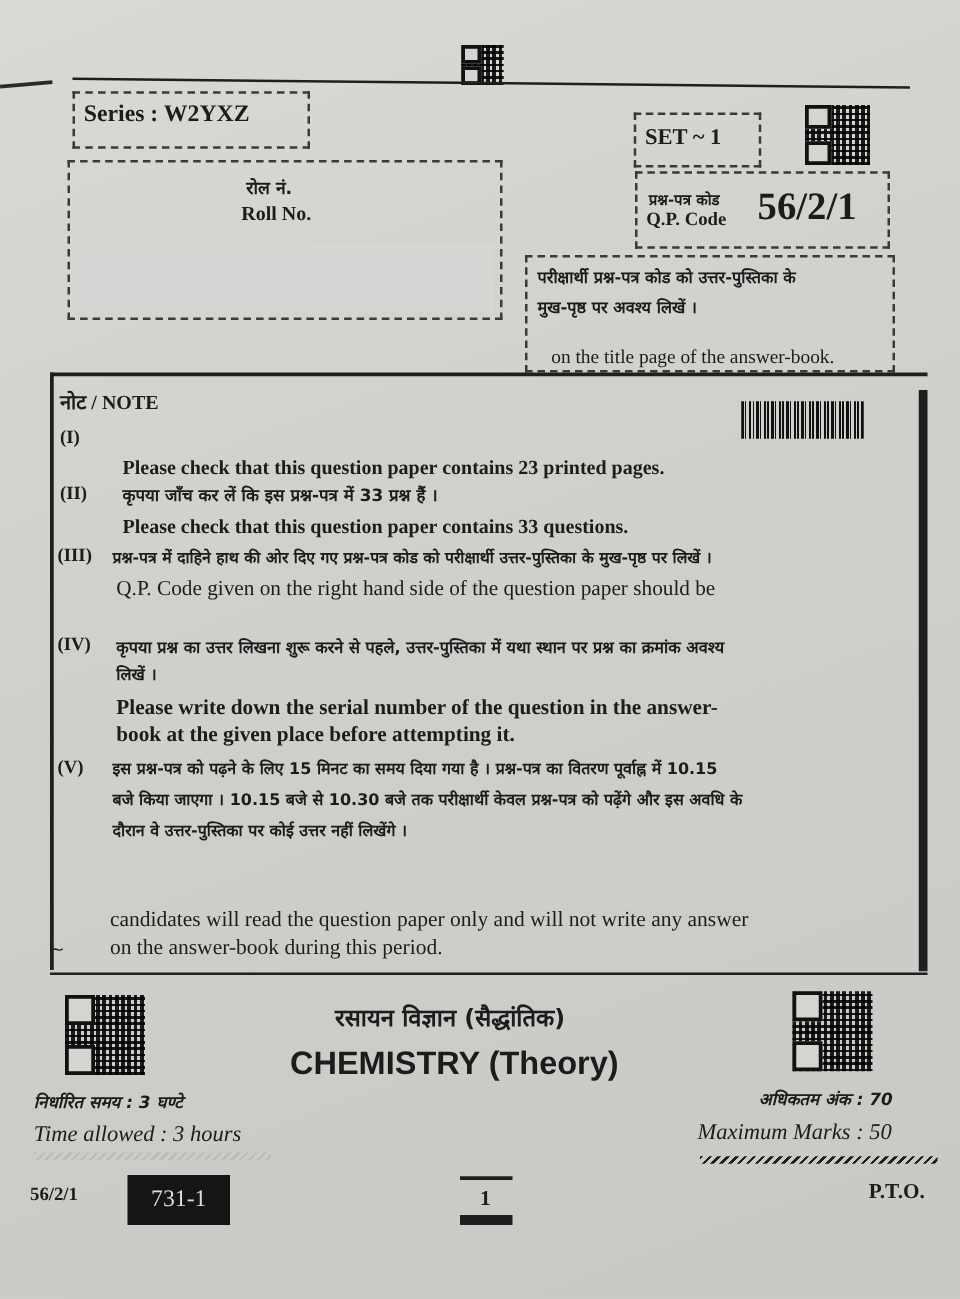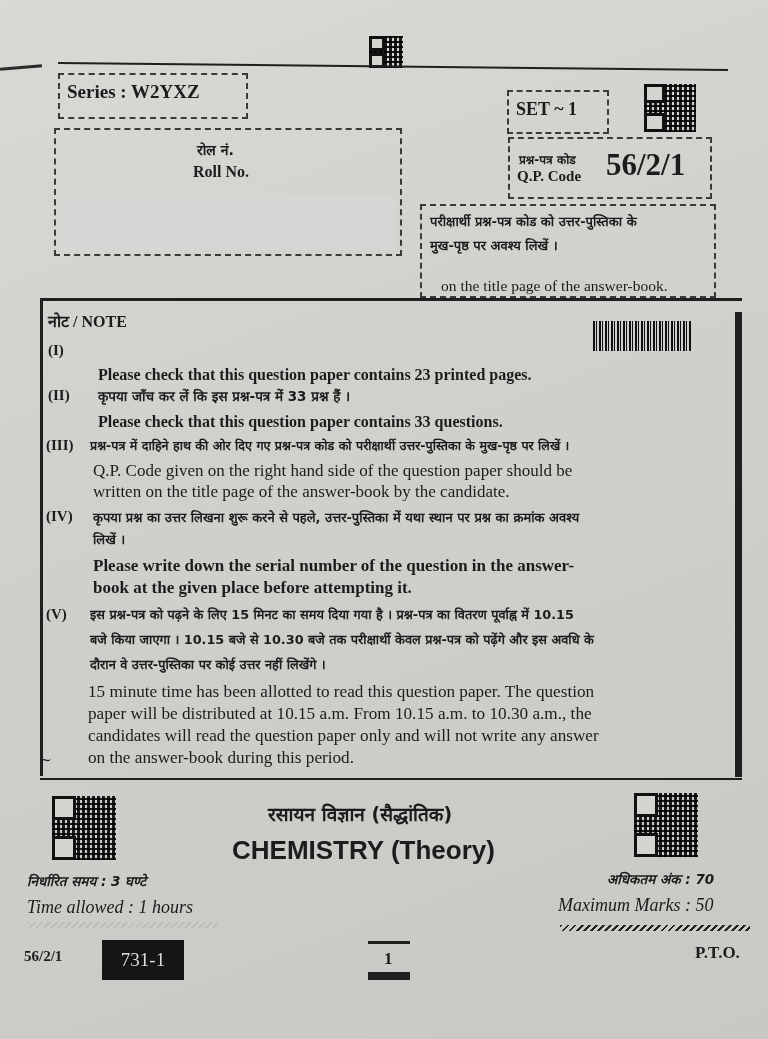--- a/index.html
+++ b/index.html
@@ -74,46 +74,43 @@
   <div class="num" style="left:48px;top:342px;">(I)</div>
   <div class="note-line en" style="left:98px;top:366px;">Please check that this question paper contains 23 printed pages.</div>
 
   <div class="num" style="left:48px;top:387px;">(II)</div>
   <div class="note-line hi" style="left:98px;top:387px;">कृपया जाँच कर लें कि इस प्रश्न-पत्र में 33 प्रश्न हैं ।</div>
   <div class="note-line en" style="left:98px;top:413px;">Please check that this question paper contains 33 questions.</div>
 
   <div class="num" style="left:46px;top:437px;">(III)</div>
   <div class="note-line hi" style="left:90px;top:437px;font-size:12.6px;">प्रश्न-पत्र में दाहिने हाथ की ओर दिए गए प्रश्न-पत्र कोड को परीक्षार्थी उत्तर-पुस्तिका के मुख-पृष्ठ पर लिखें ।</div>
   <div class="note-line en" style="left:93px;top:461px;font-weight:normal;font-size:17px;">Q.P. Code given on the right hand side of the question paper should be</div>
-  <div class="note-line en" style="left:93px;top:482px;font-weight:normal;font-size:17px;">written on the title page of the answer-book by the candidate.</div>
 
   <div class="num" style="left:46px;top:508px;">(IV)</div>
   <div class="note-line hi" style="left:93px;top:508px;font-size:13px;">कृपया प्रश्न का उत्तर लिखना शुरू करने से पहले, उत्तर-पुस्तिका में यथा स्थान पर प्रश्न का क्रमांक अवश्य</div>
   <div class="note-line hi" style="left:93px;top:530px;font-size:13px;">लिखें ।</div>
   <div class="note-line en" style="left:93px;top:556px;font-size:17px;">Please write down the serial number of the question in the answer-</div>
   <div class="note-line en" style="left:93px;top:578px;font-size:17px;">book at the given place before attempting it.</div>
 
   <div class="num" style="left:46px;top:606px;">(V)</div>
   <div class="note-line hi" style="left:90px;top:605px;font-size:12.8px;">इस प्रश्न-पत्र को पढ़ने के लिए 15 मिनट का समय दिया गया है । प्रश्न-पत्र का वितरण पूर्वाह्न में 10.15</div>
   <div class="note-line hi" style="left:90px;top:630px;font-size:12.8px;">बजे किया जाएगा । 10.15 बजे से 10.30 बजे तक परीक्षार्थी केवल प्रश्न-पत्र को पढ़ेंगे और इस अवधि के</div>
   <div class="note-line hi" style="left:90px;top:655px;font-size:12.8px;">दौरान वे उत्तर-पुस्तिका पर कोई उत्तर नहीं लिखेंगे ।</div>
-  <div class="note-line en" style="left:88px;top:682px;font-weight:normal;font-size:17.2px;">15 minute time has been allotted to read this question paper. The question</div>
-  <div class="note-line en" style="left:88px;top:704px;font-weight:normal;font-size:17.2px;">paper will be distributed at 10.15 a.m. From 10.15 a.m. to 10.30 a.m., the</div>
   <div class="note-line en" style="left:88px;top:726px;font-weight:normal;font-size:17.2px;">candidates will read the question paper only and will not write any answer</div>
   <div class="note-line en" style="left:88px;top:748px;font-weight:normal;font-size:17.2px;">on the answer-book during this period.</div>
   <div class="abs" style="left:40px;top:752px;font-size:14px;">~</div>
 
   <div class="qr" style="left:52px;top:796px;width:64px;height:64px;"></div>
   <div class="qr" style="left:634px;top:793px;width:64px;height:64px;"></div>
 
   <div class="abs hi" style="left:268px;top:801px;font-size:19px;">रसायन विज्ञान (सैद्धांतिक)</div>
   <div class="abs" style="left:232px;top:835px;font-family:Liberation Sans, sans-serif;font-weight:bold;font-size:26px;">CHEMISTRY (Theory)</div>
 
   <div class="abs hi" style="left:27px;top:872px;font-style:italic;font-size:13.5px;">निर्धारित समय : 3 घण्टे</div>
-  <div class="abs" style="left:27px;top:897px;font-family:'Liberation Serif',serif;font-style:italic;font-size:18px;">Time allowed : 1 hours</div>
+  <div class="abs" style="left:27px;top:897px;font-family:'Liberation Serif',serif;font-style:italic;font-size:18px;">Time allowed : 3 hours</div>
   <div class="abs hi" style="left:607px;top:870px;font-style:italic;font-size:13.5px;">अधिकतम अंक : 70</div>
   <div class="abs" style="left:558px;top:895px;font-family:'Liberation Serif',serif;font-style:italic;font-size:18px;">Maximum Marks : 50</div>
 
   <div class="abs" style="left:27px;top:922px;width:190px;height:6px;background:repeating-linear-gradient(135deg,#bcbcba 0 2px,transparent 2px 5px);"></div>
   <div class="abs" style="left:560px;top:925px;width:190px;height:6px;background:repeating-linear-gradient(135deg,#1f1f1f 0 2px,transparent 2px 5px);"></div>
 
   <div class="abs" style="left:24px;top:948px;font-family:'Liberation Serif',serif;font-weight:bold;font-size:15px;">56/2/1</div>
   <div class="abs" style="left:102px;top:940px;width:82px;height:40px;background:#151515;color:#dcdcdc;font-family:'Liberation Serif',serif;font-size:19px;line-height:40px;text-align:center;">731-1</div>
   <div class="abs" style="left:368px;top:941px;width:42px;height:3px;background:#1f1f1f;"></div>
   <div class="abs" style="left:384px;top:949px;font-family:'Liberation Serif',serif;font-weight:bold;font-size:17px;">1</div>

